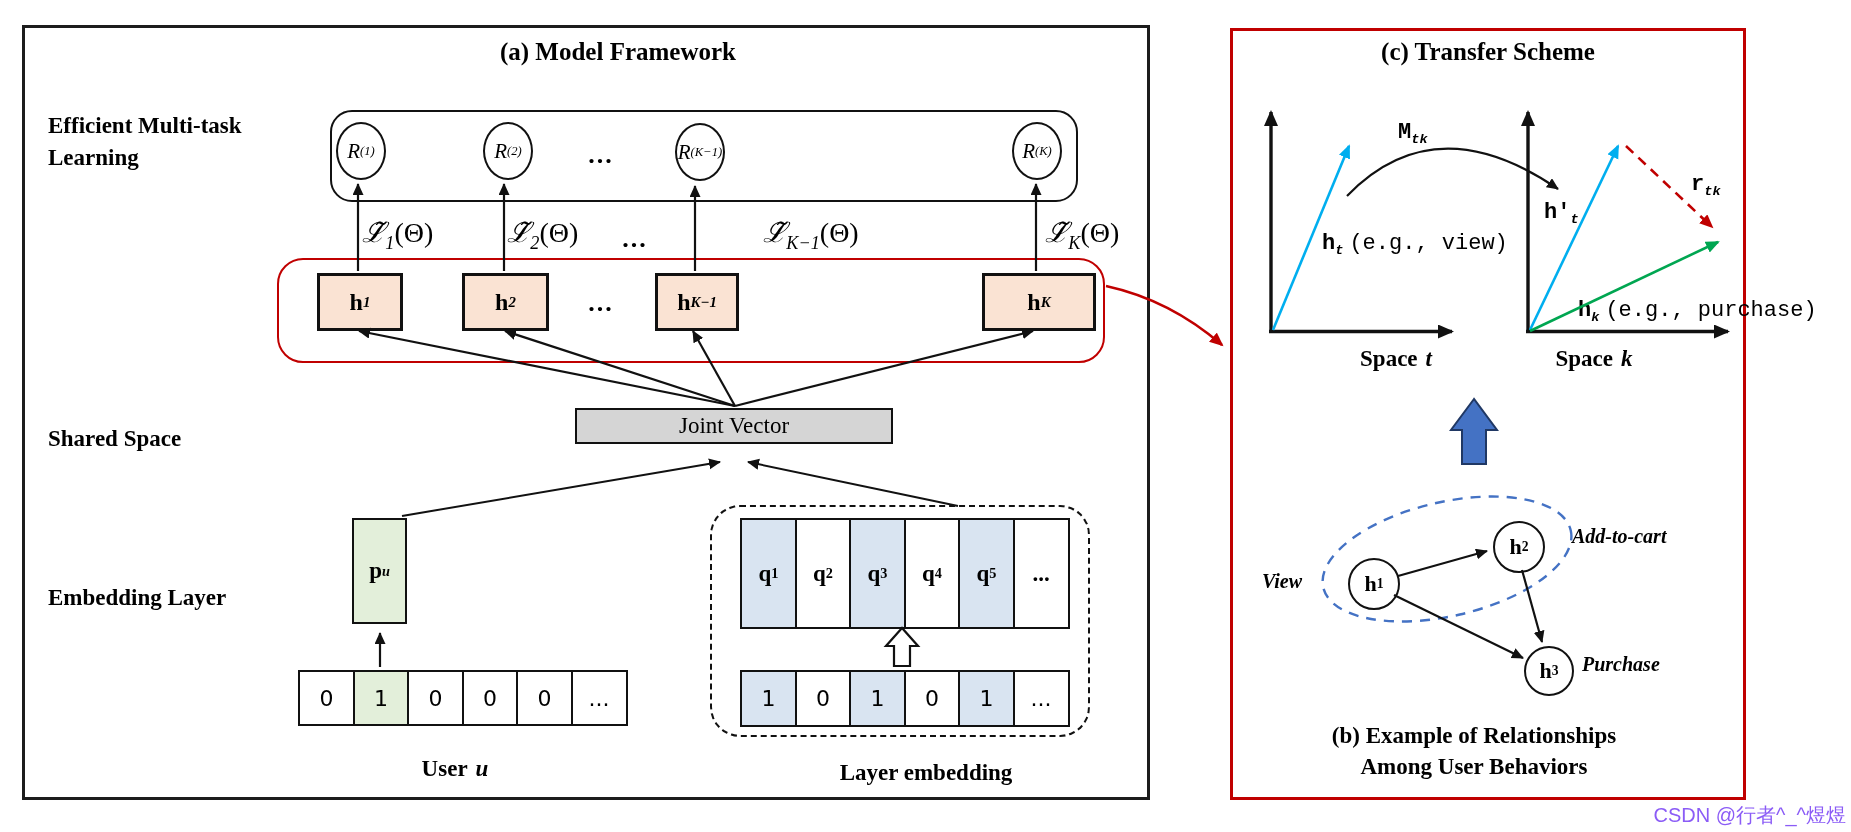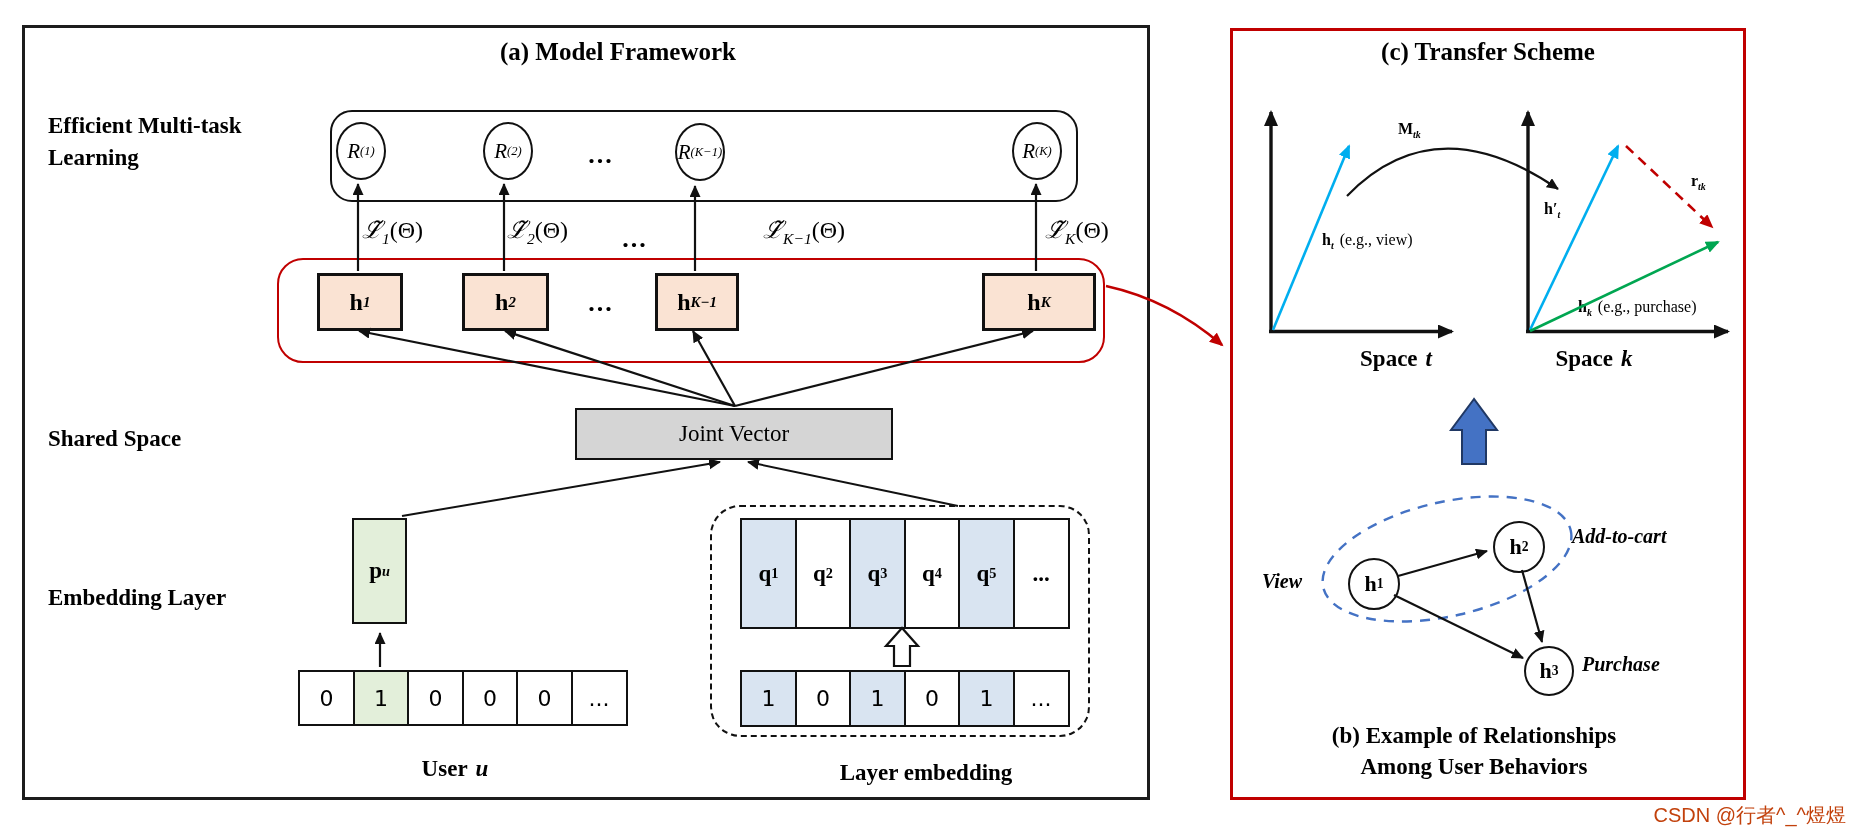--- a/index.html
+++ b/index.html
@@ -19,36 +19,36 @@
 
   
   #mtBox{left:330px;top:110px;width:748px;height:92px;border:2.5px solid #111;border-radius:22px;box-sizing:border-box;background:#fff;}
 
   
   .rnode{width:46px;height:54px;border:2px solid #111;border-radius:50%;background:#fff;
          display:flex;align-items:center;justify-content:center;font-size:21px;font-style:italic;white-space:nowrap;}
   .rnode sub{font-size:0.6em;font-style:italic;}
 
   
-  .loss{font-size:24px;white-space:nowrap;}
+  .loss{font-size:28px;white-space:nowrap;}
   .loss .lpre{font-style:italic;}
   .loss sub{font-size:0.65em;}
 
   
   #redLayer{left:277px;top:258px;width:828px;height:105px;border:2.2px solid #c00000;border-radius:26px;box-sizing:border-box;}
 
   
   .hbox{height:52px;background:#fae3d3;border:3px solid #111;box-sizing:content-box;
         display:flex;align-items:center;justify-content:center;font-size:24px;font-weight:bold;}
   .hbox sub{font-size:0.62em;font-style:italic;font-weight:bold;}
 
   .dots{font-size:26px;font-weight:bold;letter-spacing:2px;}
 
   
-  #joint{left:575px;top:408px;width:318px;height:52px;background:#d5d5d5;border:2.5px solid #111;box-sizing:border-box;
+  #joint{left:575px;top:408px;width:318px;height:36px;background:#d5d5d5;border:2.5px solid #111;box-sizing:border-box;
          display:flex;align-items:center;justify-content:center;font-size:23px;}
 
   
   #pu{left:352px;top:518px;width:55px;height:106px;background:#e3efda;border:2.5px solid #111;box-sizing:border-box;
       display:flex;align-items:center;justify-content:center;font-size:23px;font-weight:bold;}
   #pu sub{font-size:0.62em;font-style:italic;}
 
   
   .vecRow{display:flex;}
   .cell{width:53px;border:2.5px solid #111;box-sizing:content-box;background:#fff;
@@ -59,33 +59,33 @@
   .h52{height:52px;} .h53{height:53px;} .h107{height:107px;}
   .qcell{font-family:"Liberation Serif",serif;font-weight:bold;font-size:23px;}
   .qcell sub{font-size:0.62em;}
 
   #itemBox{left:710px;top:505px;width:380px;height:232px;border:2.5px dashed #111;border-radius:30px;box-sizing:border-box;}
 
   .caption{font-size:23px;font-weight:bold;white-space:nowrap;}
   .caption .var{font-style:italic;margin-left:8px;}
 
   
-  .mlab{font-size:16px;font-weight:bold;white-space:nowrap;}
+  .mlab{font-size:22px;font-weight:bold;white-space:nowrap;font-family:Liberation Mono, monospace;}
   .mlab sub{font-size:0.62em;font-style:italic;}
   .mlab .rest{font-weight:normal;margin-left:6px;}
 
   
   .gnode{border:2.5px solid #111;border-radius:50%;background:#fff;
          display:flex;align-items:center;justify-content:center;font-size:22px;font-weight:bold;}
   .gnode sub{font-size:0.62em;}
   .behav{font-size:20px;font-weight:bold;font-style:italic;white-space:nowrap;}
 
   #headingB{font-size:23px;font-weight:bold;line-height:31px;}
 
-  #watermark{font-family:"Liberation Sans",sans-serif;font-size:20px;color:#c2410c;text-align:right;}
+  #watermark{font-family:"Liberation Sans",sans-serif;font-size:20px;color:#8b5cf6;text-align:right;}
 
   svg.overlay{position:absolute;left:0;top:0;pointer-events:none;}
 </style>
 </head>
 <body>
 
 <div id="stage">
 
   <div id="panelA" class="abs"></div>
 

